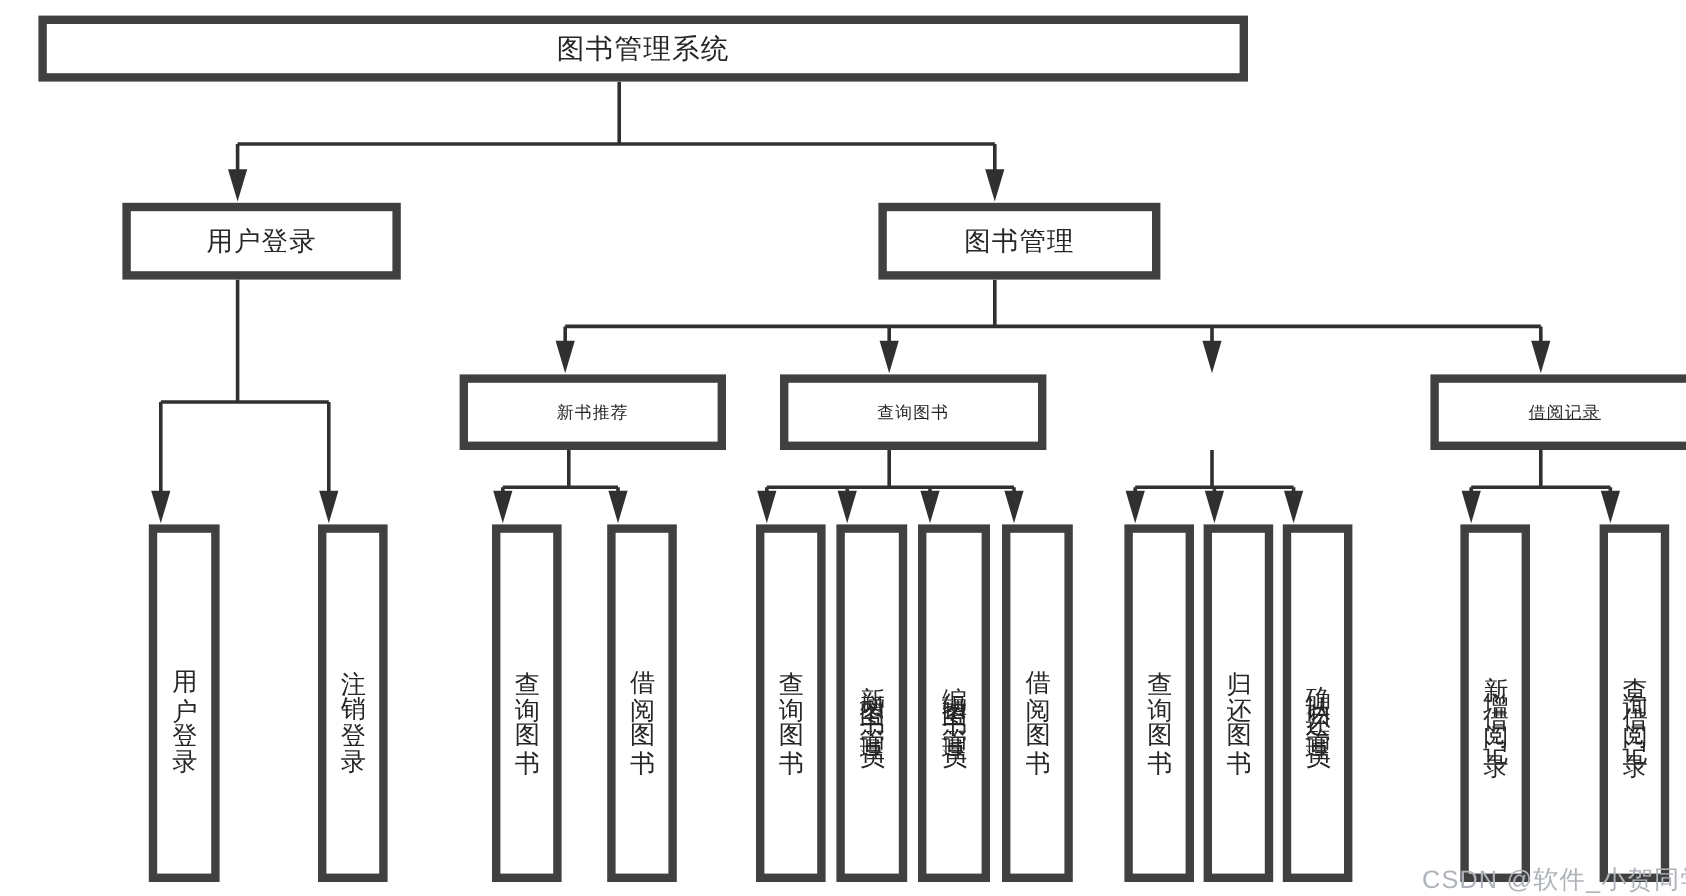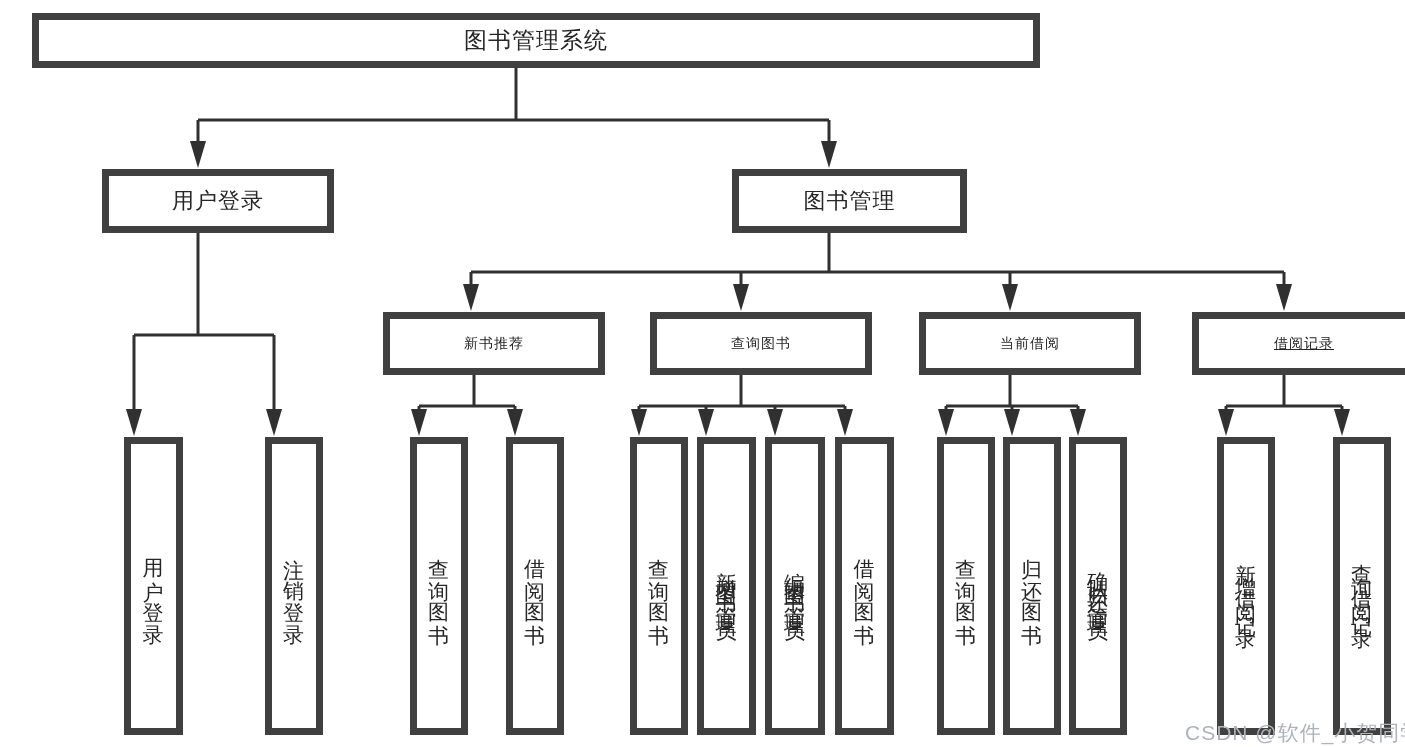--- a/index.html
+++ b/index.html
@@ -117,21 +117,20 @@
     </g>
   </svg>
 
   <div class="box h root">图书管理系统</div>
 
   <div class="box h lvl2" style="left:82px; width:232px;">用户登录</div>
   <div class="box h lvl2" style="left:712px; width:235px;">图书管理</div>
 
   <div class="box h lvl3" style="left:363px; width:222px;">新书推荐</div>
   <div class="box h lvl3" style="left:630px; width:222px;">查询图书</div>
-  <div class="box h lvl3" style="left:899px; width:222px;">当前借阅</div>
   <div class="box h lvl3" style="left:1172px; width:224px;text-decoration:underline;">借阅记录</div>
 
   <div class="box v ls4" style="left:104px; width:59px;">用户登录</div>
   <div class="box v ls4" style="left:245px;">注销登录</div>
 
   <div class="box v ls4" style="left:390px;">查询图书</div>
   <div class="box v ls4" style="left:486px;">借阅图书</div>
 
   <div class="box v ls4" style="left:610px;">查询图书</div>
   <div class="box v ls9" style="left:677px; width:59px;">新增图书（管理员）</div>

